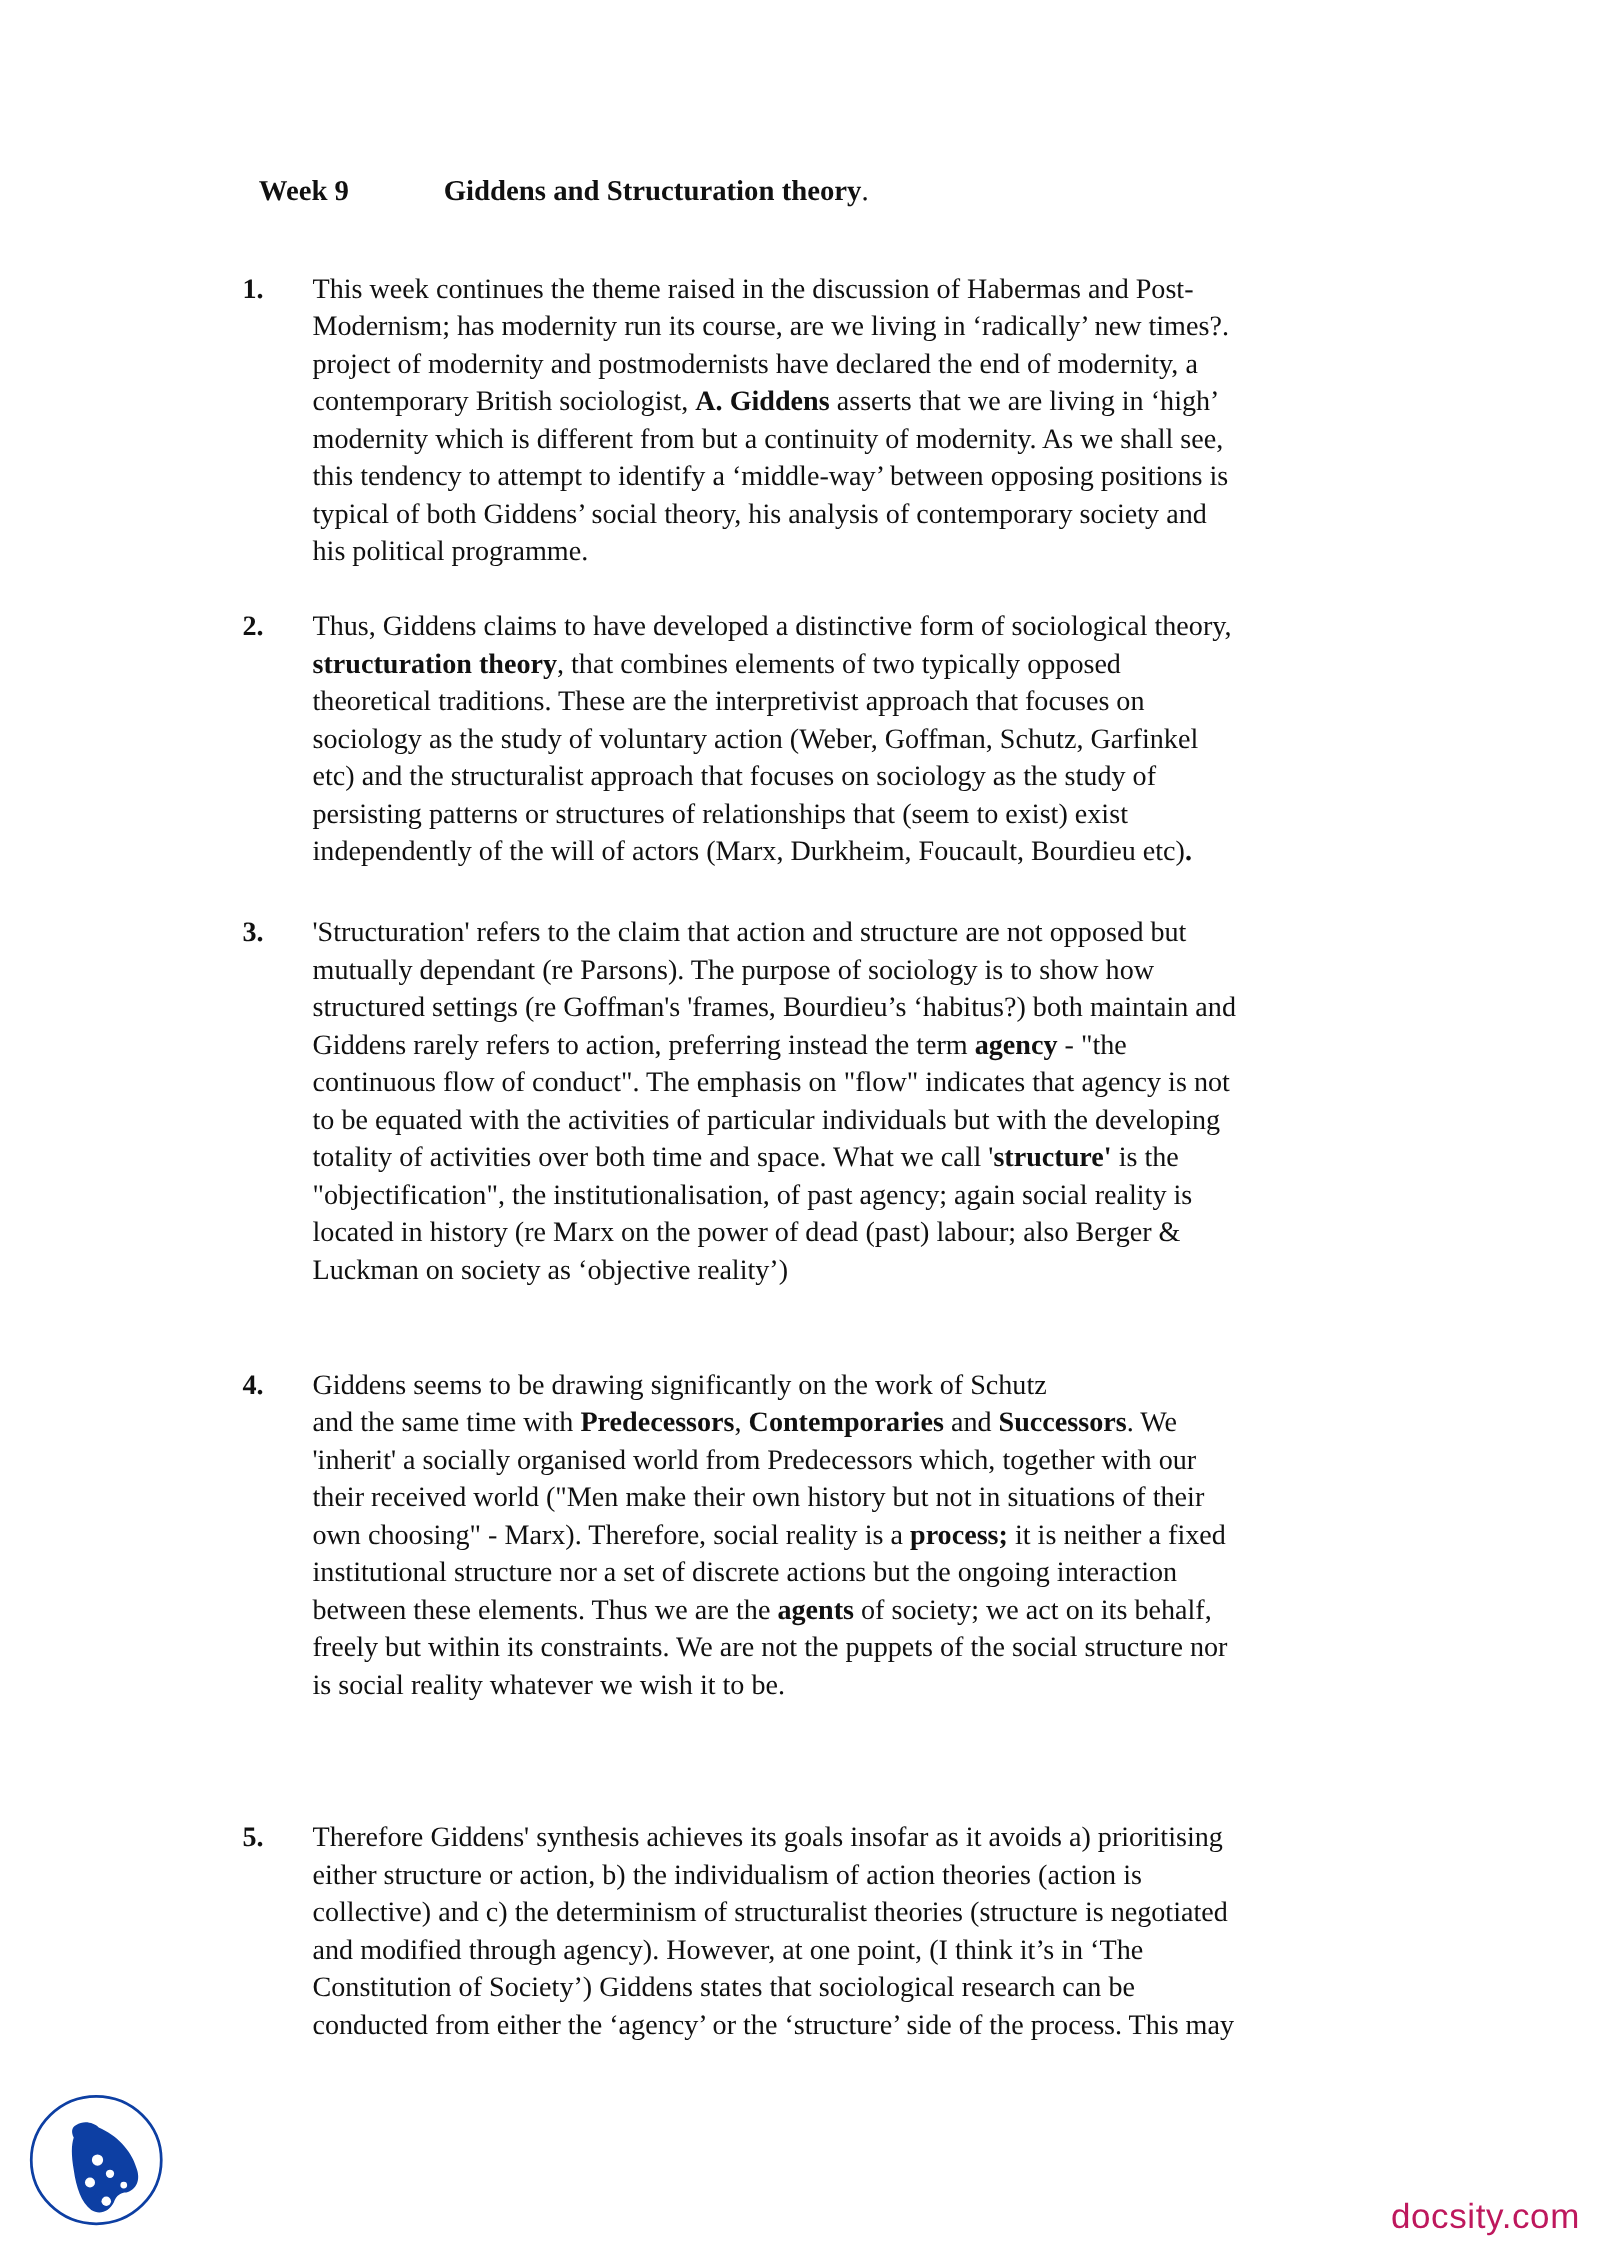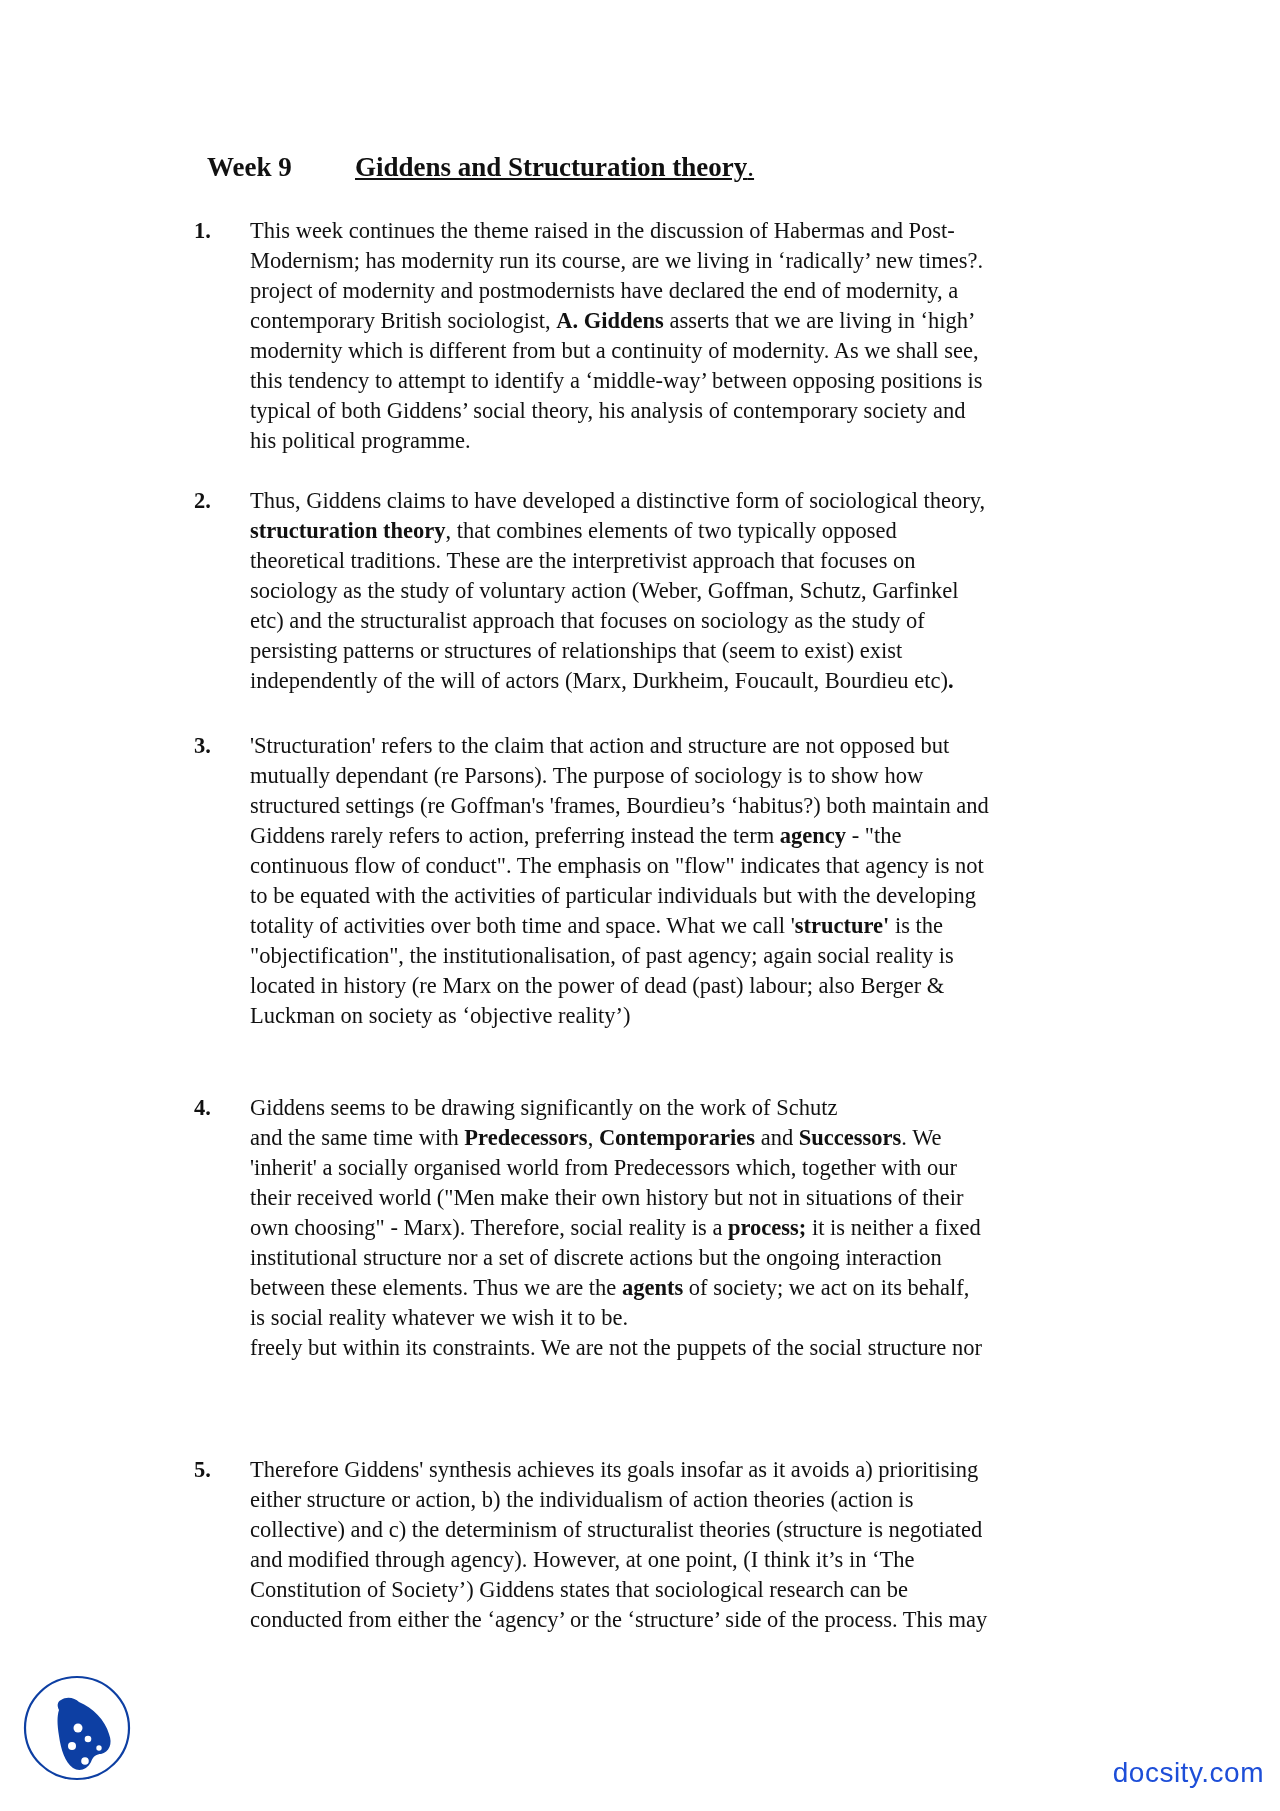--- a/index.html
+++ b/index.html
@@ -11,26 +11,25 @@
       width: 1280px;
       height: 1811px;
       position: relative;
       overflow: hidden;
       font-family: "Liberation Serif", "DejaVu Serif", serif;
       color: #111111;
     }
     .page-header {
       position: absolute;
       left: 207px;
-      top: 152px;
-      font-size: 27px;
+      top: 140px;
+      font-size: 23px;
       font-weight: bold;
       white-space: nowrap;
       letter-spacing: 0px;
-      text-decoration: underline;
     }
     .page-header .week {
       display: inline-block;
       width: 148px;
     }
     .page-header .title-period {
       font-weight: normal;
     }
     .item {
       position: absolute;
@@ -61,21 +60,21 @@
       top: 1672px;
       width: 112px;
       height: 112px;
     }
     .watermark {
       position: absolute;
       right: 16px;
       top: 1757px;
       font-family: "Liberation Sans", "DejaVu Sans", sans-serif;
       font-size: 28px;
-      color: #1d4ed8;
+      color: #be185d;
       letter-spacing: 0.5px;
     }
   </style>
 </head>
 <body>
 
 <div class="page-header">
   <span class="week">Week 9</span><span>Giddens and Structuration theory</span><span class="title-period">.</span>
 </div>
 
@@ -125,22 +124,22 @@
 <div class="item" style="top:1093px;">
   <span class="num">4.</span>
   <div class="body">
       <span class="line"><span>Giddens seems to be drawing significantly on the work of Schutz</span></span>
       <span class="line"><span>and the same time with </span><b>Predecessors</b><span>, </span><b>Contemporaries</b><span> and </span><b>Successors</b><span>. We</span></span>
       <span class="line"><span>'inherit' a socially organised world from Predecessors which, together with our</span></span>
       <span class="line"><span>their received world ("Men make their own history but not in situations of their</span></span>
       <span class="line"><span>own choosing" - Marx). Therefore, social reality is a </span><b>process;</b><span> it is neither a fixed</span></span>
       <span class="line"><span>institutional structure nor a set of discrete actions but the ongoing interaction</span></span>
       <span class="line"><span>between these elements. Thus we are the </span><b>agents</b><span> of society; we act on its behalf,</span></span>
+      <span class="line"><span>freely but within its constraints. We are not the puppets of the social structure nor</span></span>
       <span class="line"><span>is social reality whatever we wish it to be.</span></span>
-      <span class="line"><span>freely but within its constraints. We are not the puppets of the social structure nor</span></span>
     </div>
 </div>
 
 <div class="item" style="top:1455px;">
   <span class="num">5.</span>
   <div class="body">
       <span class="line"><span>Therefore Giddens' synthesis achieves its goals insofar as it avoids a) prioritising</span></span>
       <span class="line"><span>either structure or action, b) the individualism of action theories (action is</span></span>
       <span class="line"><span>collective) and c) the determinism of structuralist theories (structure is negotiated</span></span>
       <span class="line"><span>and modified through agency). However, at one point, (I think it’s in ‘The</span></span>

